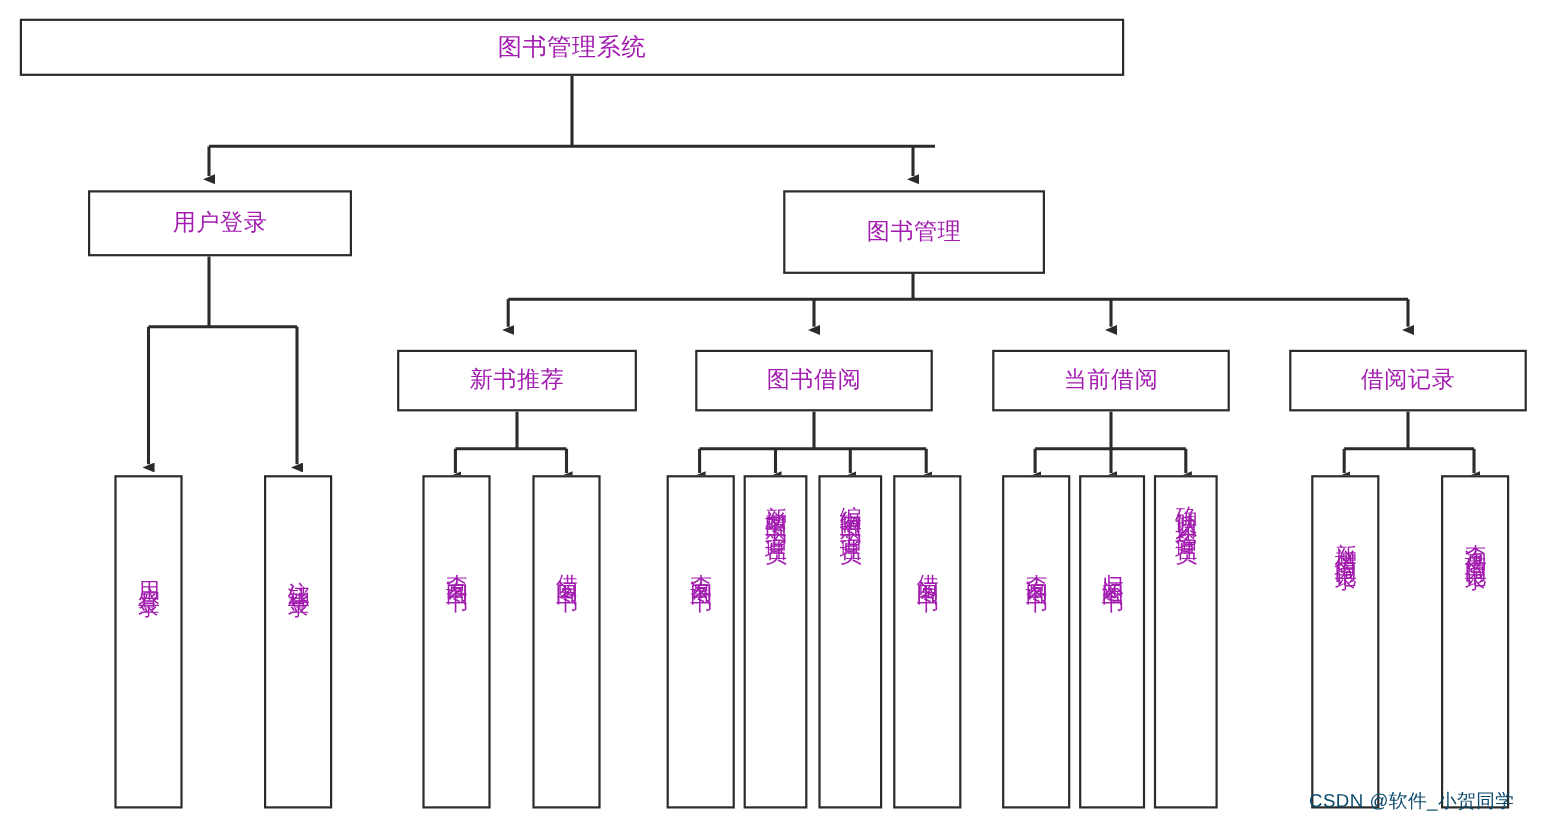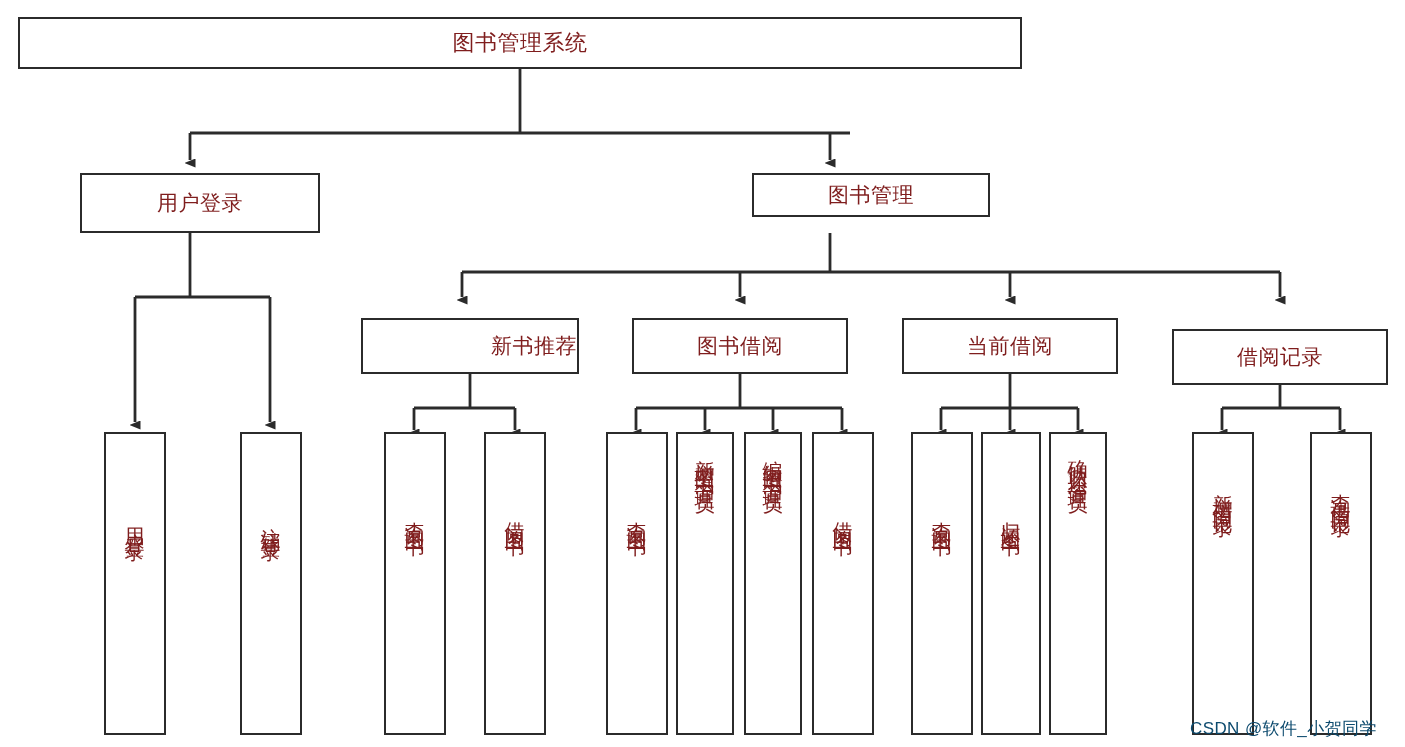--- a/index.html
+++ b/index.html
@@ -27,21 +27,21 @@
     pointer-events: none;
   }
   .node {
     position: absolute;
     box-sizing: border-box;
     border: 2.5px solid #2b2b2b;
     background: #ffffff;
     display: flex;
     align-items: center;
     justify-content: center;
-    color: #7f1d1d;
+    color: #a21caf;
   }
   .node .label {
     display: block;
     text-align: center;
     line-height: 1.18;
     white-space: pre;
   }
   
   .node.horiz .label {
     font-size: 21px;
@@ -127,37 +127,37 @@
   </svg>
 
   <div class="node horiz root" style="left:18px; top:17px; width:1004px; height:52px;">
     <span class="label">图书管理系统</span>
   </div>
 
   <div class="node horiz" style="left:80px; top:173px; width:240px; height:60px;">
     <span class="label">用户登录</span>
   </div>
 
-  <div class="node horiz" style="left:712px; top:173px; width:238px; height:44px;margin-left:40px;">
+  <div class="node horiz" style="left:712px; top:173px; width:238px; height:76px;">
     <span class="label">图书管理</span>
   </div>
 
-  <div class="node horiz" style="left:361px; top:318px; width:218px; height:56px;justify-content:flex-end;">
+  <div class="node horiz" style="left:361px; top:318px; width:218px; height:56px;">
     <span class="label">新书推荐</span>
   </div>
 
   <div class="node horiz" style="left:902px; top:318px; width:216px; height:56px;">
     <span class="label">当前借阅</span>
   </div>
 
   <div class="node horiz" style="left:632px; top:318px; width:216px; height:56px;">
     <span class="label">图书借阅</span>
   </div>
 
-  <div class="node horiz" style="left:1172px; top:318px; width:216px; height:56px;margin-top:11px;">
+  <div class="node horiz" style="left:1172px; top:318px; width:216px; height:56px;">
     <span class="label">借阅记录</span>
   </div>
 
   <div class="node vert" style="left:104px; top:432px; width:62px; height:303px; padding-top:78px;">
     <span class="label">用户登录</span>
   </div>
 
   <div class="node vert" style="left:240px; top:432px; width:62px; height:303px; padding-top:78px;">
     <span class="label">注销登录</span>
   </div>

